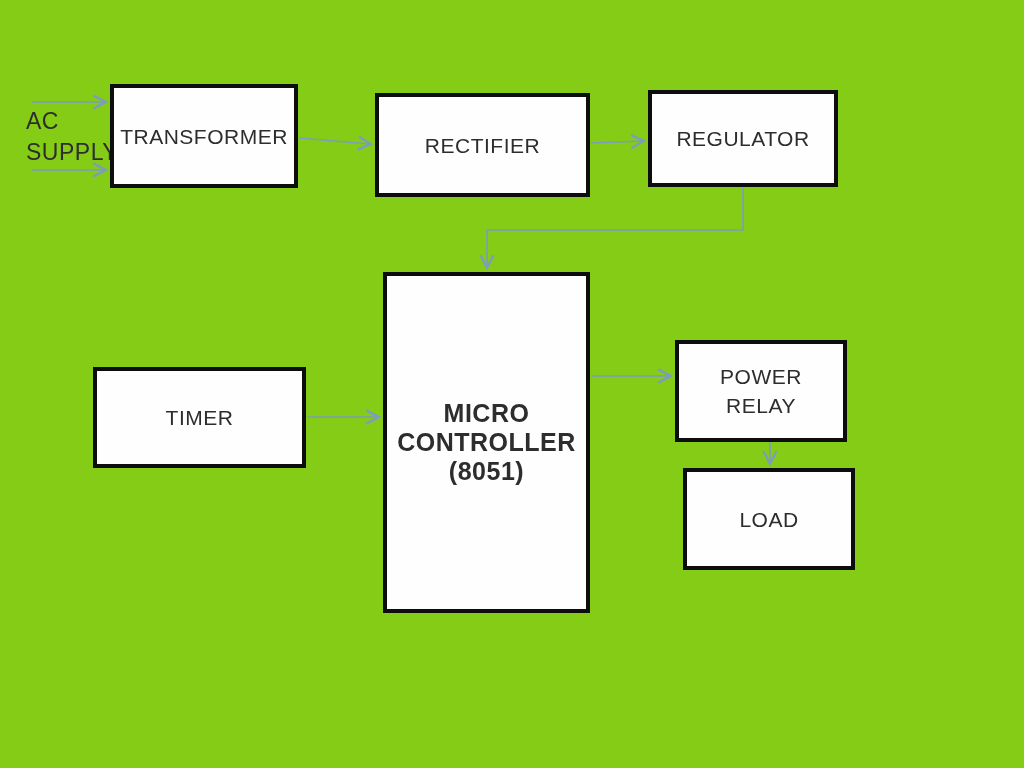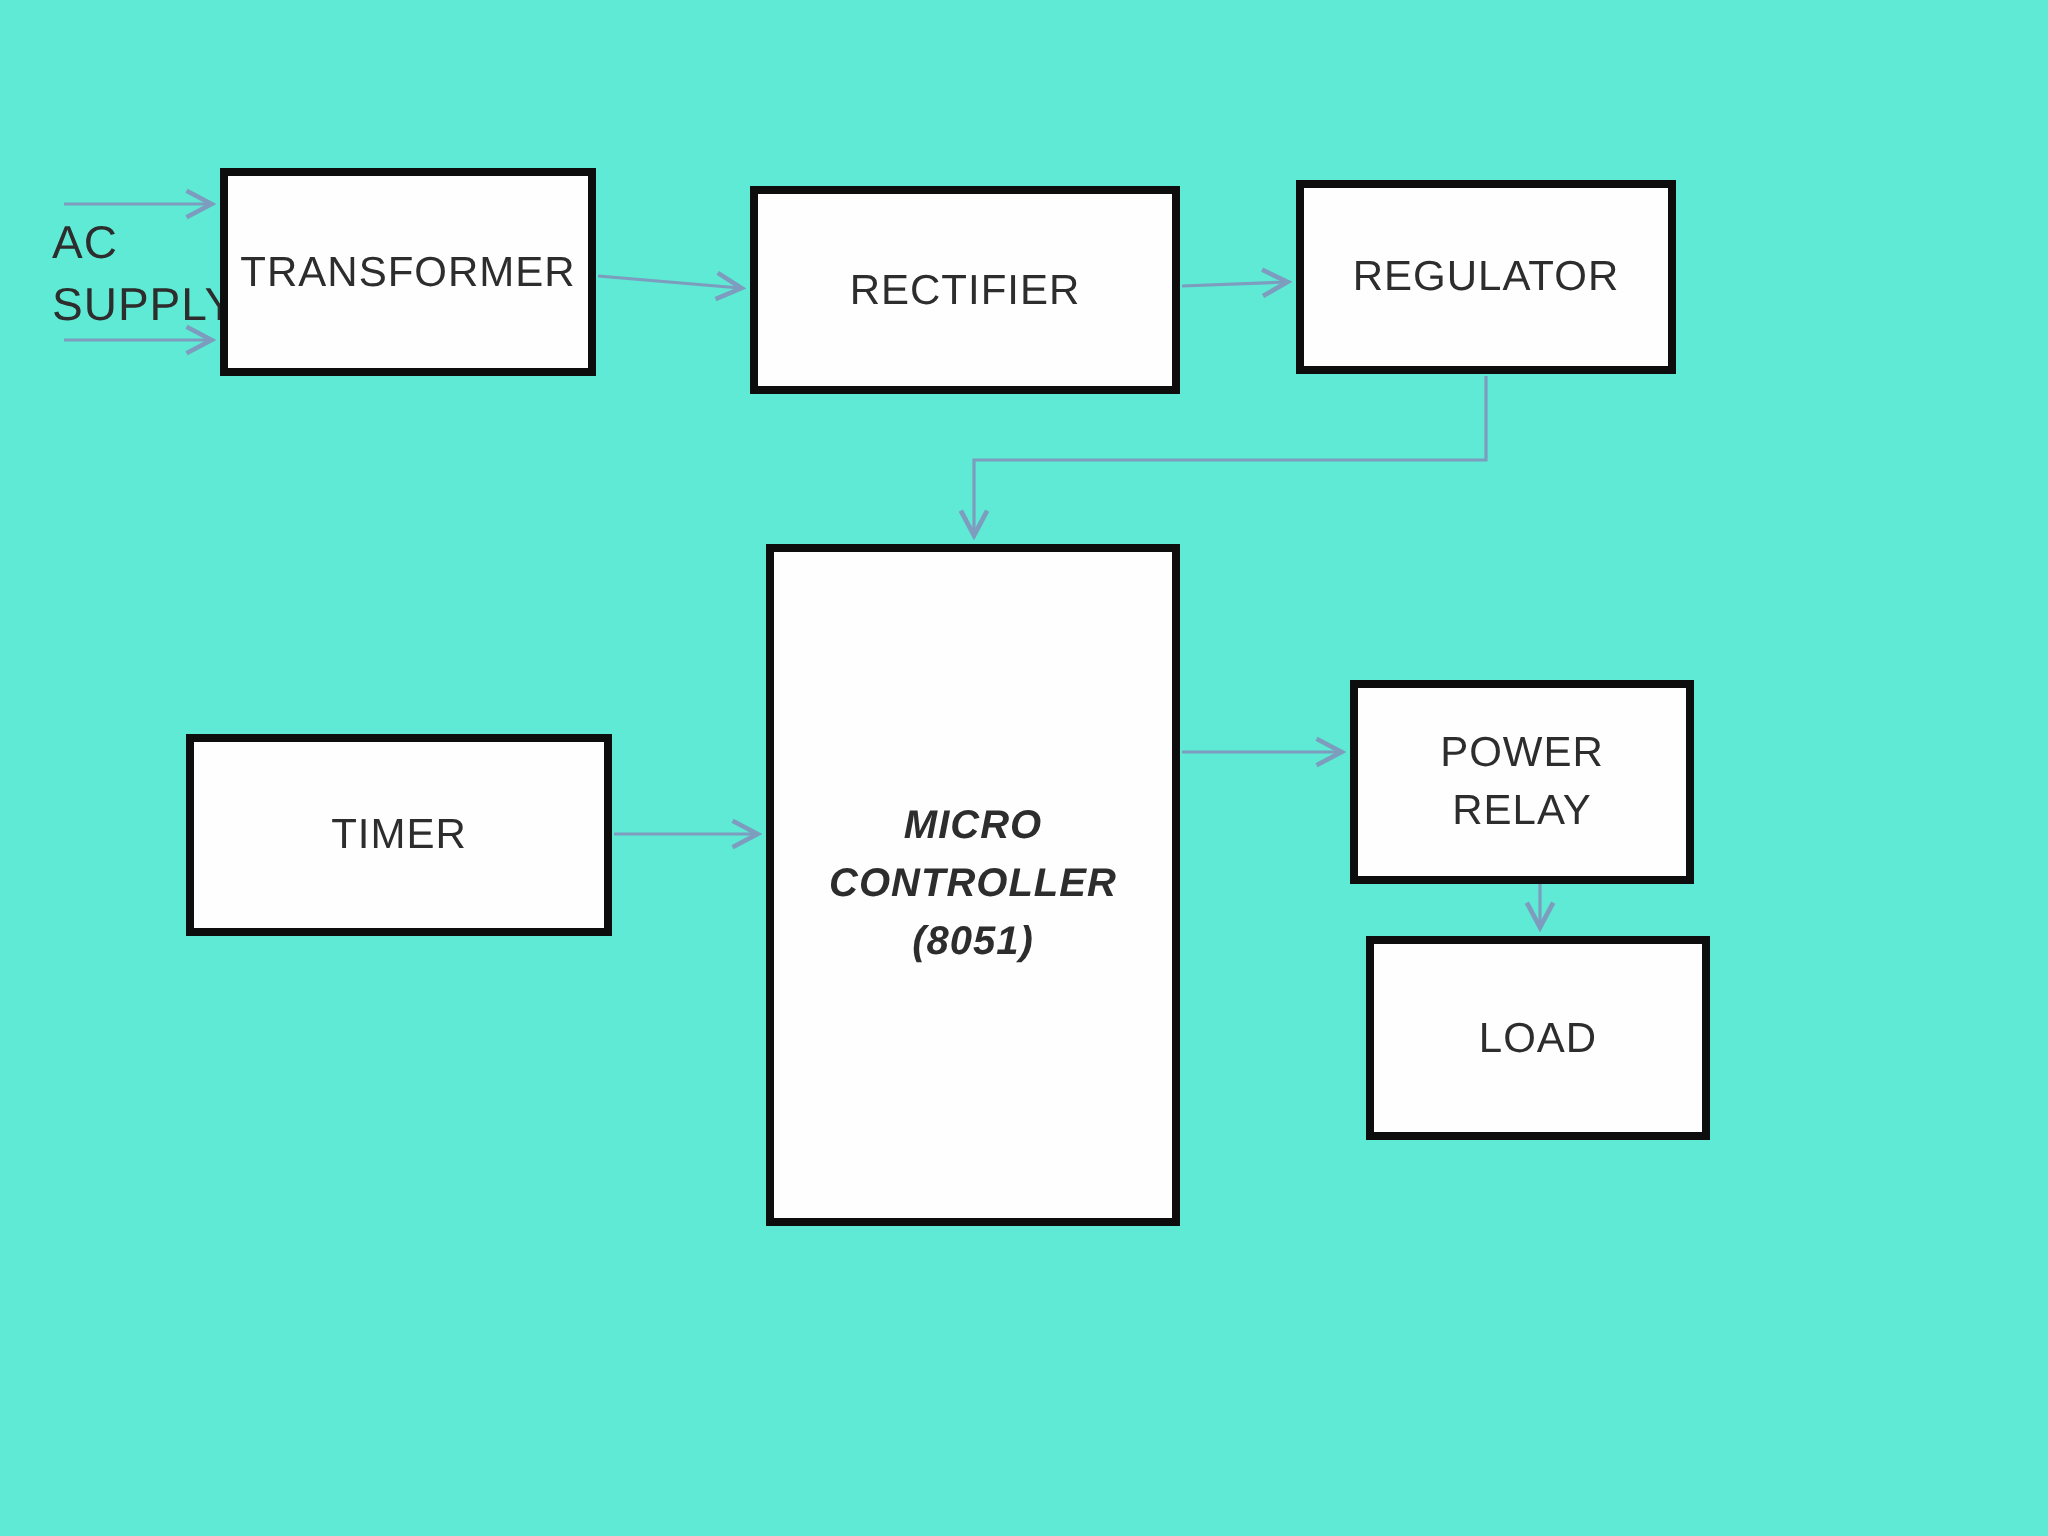--- a/index.html
+++ b/index.html
@@ -4,21 +4,21 @@
 <style>
   html, body {
     margin: 0;
     padding: 0;
     background: #ffffff;
   }
   #canvas {
     position: relative;
     width: 1024px;
     height: 768px;
-    background: #5eead4;
+    background: #84cc16;
     font-family: "Liberation Sans", sans-serif;
     overflow: hidden;
   }
   #connector-layer {
     position: absolute;
     left: 0;
     top: 0;
     width: 1024px;
     height: 768px;
   }
@@ -32,22 +32,21 @@
     align-items: center;
     justify-content: center;
     text-align: center;
     color: #2d2d2d;
     font-size: 21px;
     letter-spacing: 0.5px;
     line-height: 29px;
   }
   .node.bold {
     font-weight: bold;
-    font-size: 20px;
-    font-style: italic;
+    font-size: 25px;
   }
   .floating-label {
     position: absolute;
     color: #2d2d2d;
     font-size: 23px;
     line-height: 31px;
     letter-spacing: 0.5px;
   }
   .floating-label span { display: block; }
 

